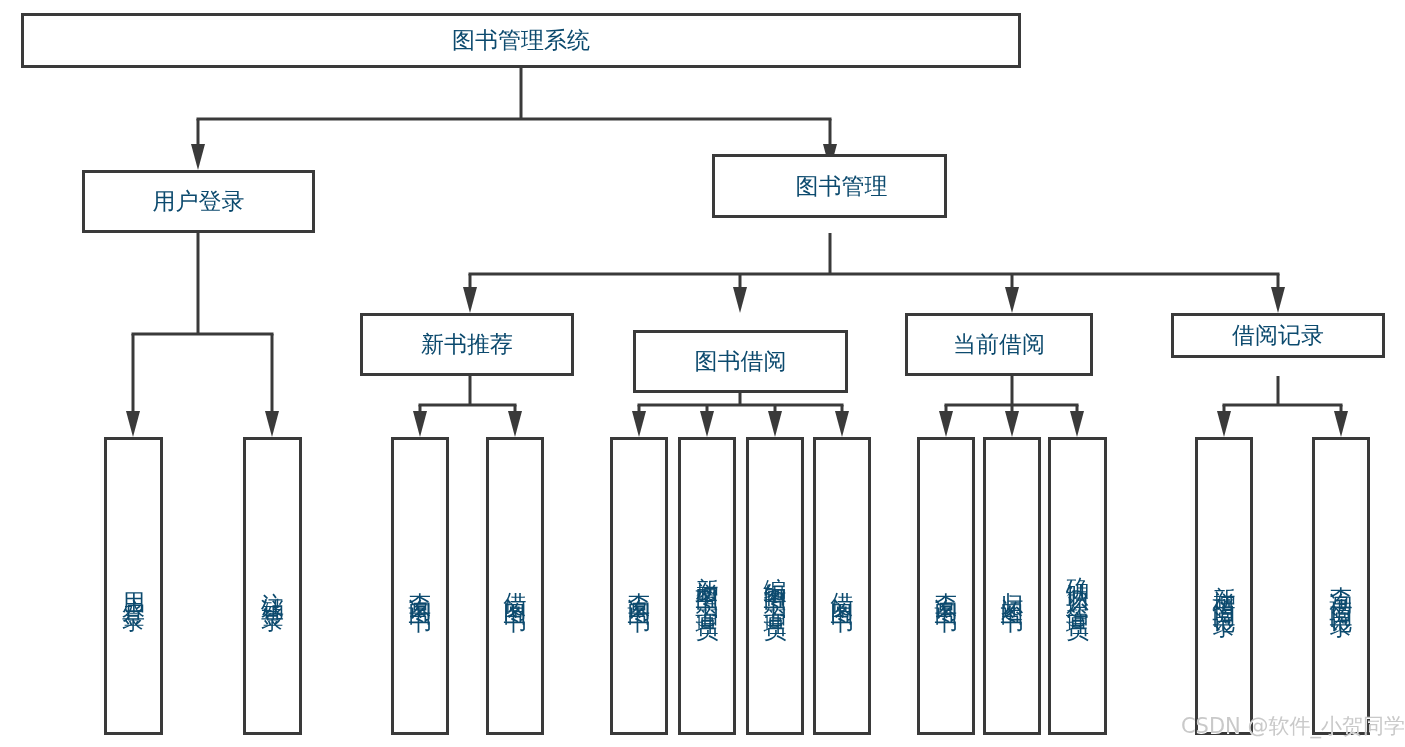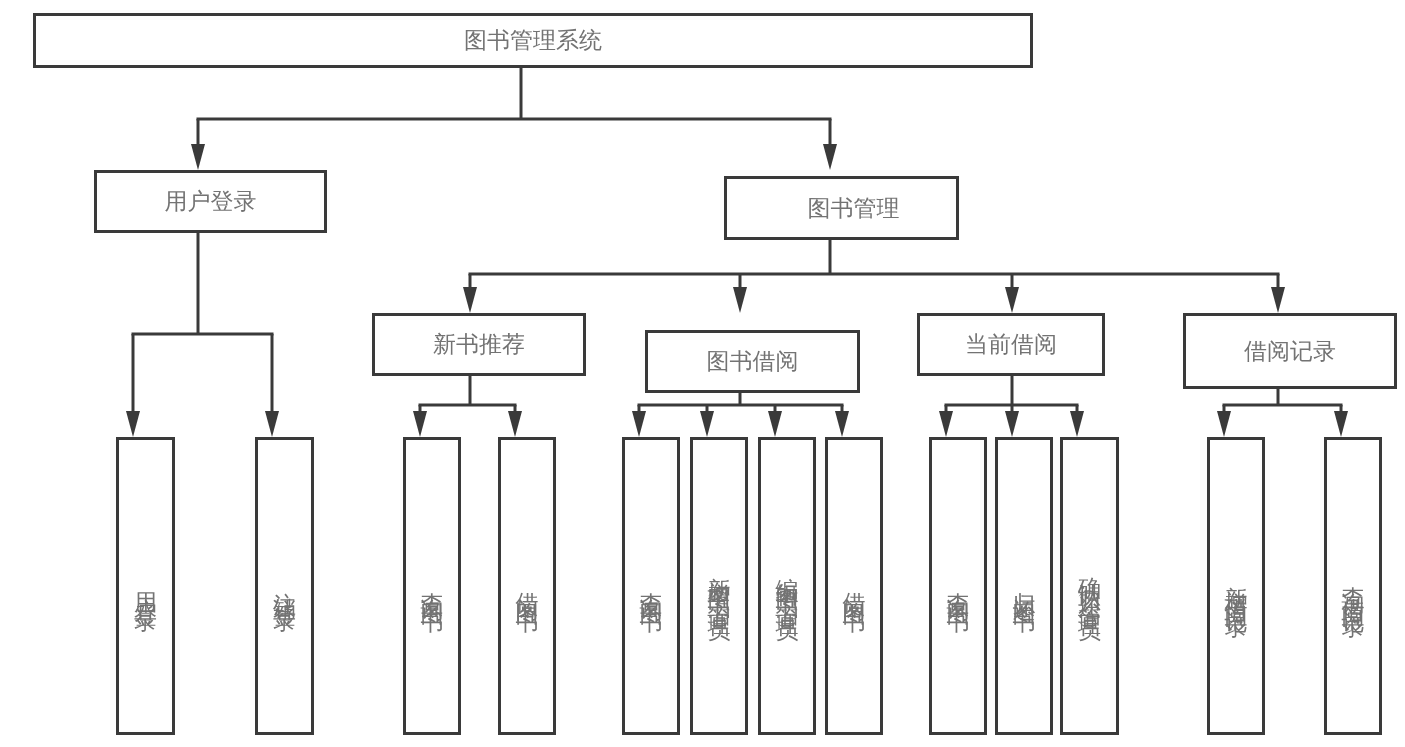--- a/index.html
+++ b/index.html
@@ -15,27 +15,26 @@
     position: absolute;
     left: 0; top: 0;
     width: 1405px; height: 747px;
     pointer-events: none;
   }
   .node {
     position: absolute;
     box-sizing: border-box;
     border: 3px solid #3a3a3a;
     background: #ffffff;
-    color: #737373;
+    color: #0c4a6e;
     display: flex;
     align-items: center;
     justify-content: center;
     font-size: 23px;
     line-height: 1;
-    margin-left: 12px;
   }
   .vnode span {
     writing-mode: vertical-rl;
     text-orientation: mixed;
     letter-spacing: 6px;
     white-space: nowrap;
   }
   .watermark {
     position: absolute;
     left: 1180px;
@@ -123,34 +122,34 @@
     </g>
   </svg>
 
   <div class="node" style="left:21px; top:13px; width:1000px; height:55px;">
     <span>图书管理系统</span>
   </div>
 
   <div class="node" style="left:82px; top:170px; width:233px; height:63px;">
     <span>用户登录</span>
   </div>
-  <div class="node" style="left:712px; top:176px; width:235px; height:64px;padding-left:24px;">
+  <div class="node" style="left:712px; top:154px; width:235px; height:64px;padding-left:24px;">
     <span>图书管理</span>
   </div>
 
   <div class="node" style="left:360px; top:313px; width:214px; height:63px;">
     <span>新书推荐</span>
   </div>
   <div class="node" style="left:633px; top:330px; width:215px; height:63px;">
     <span>图书借阅</span>
   </div>
   <div class="node" style="left:905px; top:313px; width:188px; height:63px;">
     <span>当前借阅</span>
   </div>
-  <div class="node" style="left:1171px; top:313px; width:214px; height:76px;">
+  <div class="node" style="left:1171px; top:313px; width:214px; height:45px;">
     <span>借阅记录</span>
   </div>
 
   <div class="node vnode" style="left:104px; top:437px; width:59px; height:298px;">
     <span>用户登录</span>
   </div>
   <div class="node vnode" style="left:243px; top:437px; width:59px; height:298px;">
     <span>注销登录</span>
   </div>
 
@@ -184,14 +183,15 @@
     <span>确认归还（管理员）</span>
   </div>
 
   <div class="node vnode" style="left:1195px; top:437px; width:58px; height:298px;">
     <span>新增借阅记录</span>
   </div>
   <div class="node vnode" style="left:1312px; top:437px; width:58px; height:298px;">
     <span>查询借阅记录</span>
   </div>
 
+  <div class="watermark">CSDN @软件_小贺同学</div>
 
 </div>
 
 </body></html>

